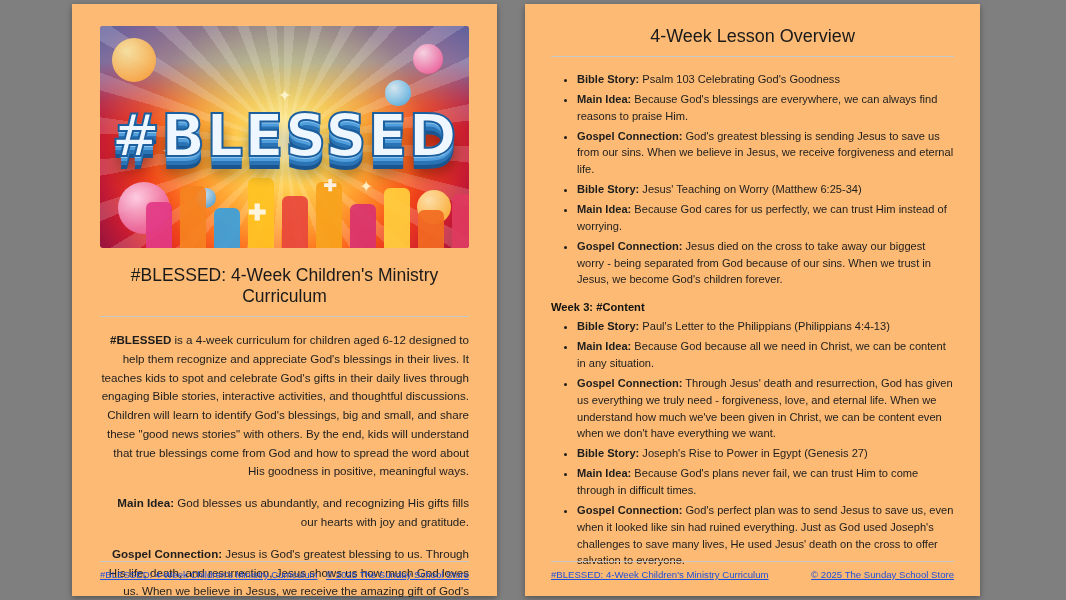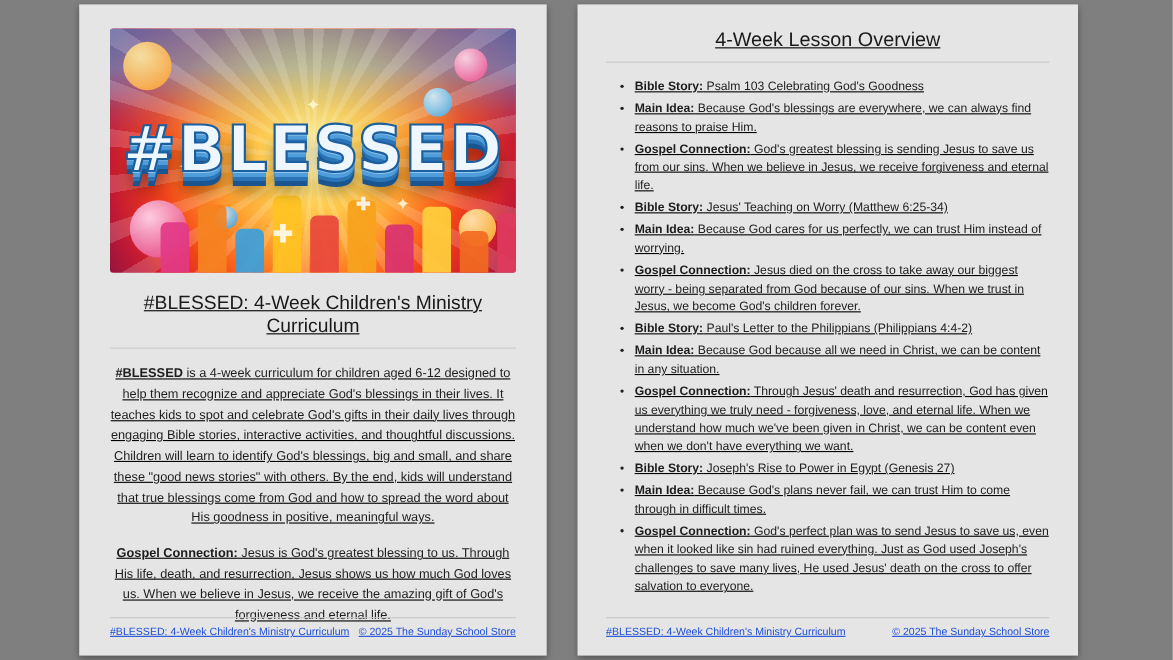--- a/index.html
+++ b/index.html
@@ -14,25 +14,24 @@
     overflow: hidden;
   }
   .spread {
     display: flex;
     gap: 28px;
     padding: 4px 34px 0 72px;
     box-sizing: border-box;
     height: 600px;
   }
   .page {
-    background: #e5e5e5;
+    background: #fdba74;
     box-shadow: 0 2px 6px rgba(0,0,0,0.35);
     box-sizing: border-box;
     position: relative;
-    text-decoration: underline;
   }
   .page-left {
     width: 425px;
     height: 592px;
     padding: 22px 28px 0 28px;
   }
   .page-right {
     width: 455px;
     height: 592px;
     padding: 12px 26px 0 26px;
@@ -133,21 +132,21 @@
   .rule {
     border: 0;
     border-top: 1px solid #c9c9c9;
     margin: 0 0 14px 0;
   }
   .body-p {
     font-size: 11.6px;
     line-height: 1.62;
     color: #1d1d1d;
     margin: 0 0 13px 0;
-    text-align: center;
+    text-align: right;
   }
   .body-p b { font-weight: bold; }
 
   
   .overview-title {
     text-align: center;
     font-size: 18px;
     color: #1a1a1a;
     margin: 10px 0 9px 0;
     font-weight: normal;
@@ -227,20 +226,23 @@
       <div class="cover-title">#BLESSED</div>
     </div>
 
     <h1 class="doc-title">#BLESSED: 4-Week Children's Ministry Curriculum</h1>
     <hr class="rule">
 
     <p class="body-p">
       <b>#BLESSED</b><span> is a 4-week curriculum for children aged 6-12 designed to help them recognize and appreciate God's blessings in their lives. It teaches kids to spot and celebrate God's gifts in their daily lives through engaging Bible stories, interactive activities, and thoughtful discussions. Children will learn to identify God's blessings, big and small, and share these "good news stories" with others. By the end, kids will understand that true blessings come from God and how to spread the word about His goodness in positive, meaningful ways.</span>
     </p>
 
+    <p class="body-p">
+      <b>Main Idea:</b><span> God blesses us abundantly, and recognizing His gifts fills our hearts with joy and gratitude.</span>
+    </p>
 
 
     <p class="body-p">
       <b>Gospel Connection:</b><span> Jesus is God's greatest blessing to us. Through His life, death, and resurrection, Jesus shows us how much God loves us. When we believe in Jesus, we receive the amazing gift of God's forgiveness and eternal life.</span>
     </p>
 
     <div class="footer">
       <a href="#">#BLESSED: 4-Week Children's Ministry Curriculum</a>
       <a href="#">© 2025 The Sunday School Store</a>
     </div>
@@ -256,22 +258,23 @@
       <li><b>Main Idea:</b><span> Because God's blessings are everywhere, we can always find reasons to praise Him.</span></li>
       <li><b>Gospel Connection:</b><span> God's greatest blessing is sending Jesus to save us from our sins. When we believe in Jesus, we receive forgiveness and eternal life.</span></li>
     </ul>
 
     <ul class="week-list">
       <li><b>Bible Story:</b><span> Jesus' Teaching on Worry (Matthew 6:25-34)</span></li>
       <li><b>Main Idea:</b><span> Because God cares for us perfectly, we can trust Him instead of worrying.</span></li>
       <li><b>Gospel Connection:</b><span> Jesus died on the cross to take away our biggest worry - being separated from God because of our sins. When we trust in Jesus, we become God's children forever.</span></li>
     </ul>
 
-    <ul class="week-list">
-      <li><b>Bible Story:</b><span> Paul's Letter to the Philippians (Philippians 4:4-2)</span></li>
+    <div class="week-head">Week 3: #Content</div>
+    <ul class="week-list">
+      <li><b>Bible Story:</b><span> Paul's Letter to the Philippians (Philippians 4:4-13)</span></li>
       <li><b>Main Idea:</b><span> Because God because all we need in Christ, we can be content in any situation.</span></li>
       <li><b>Gospel Connection:</b><span> Through Jesus' death and resurrection, God has given us everything we truly need - forgiveness, love, and eternal life. When we understand how much we've been given in Christ, we can be content even when we don't have everything we want.</span></li>
     </ul>
 
     <ul class="week-list">
       <li><b>Bible Story:</b><span> Joseph's Rise to Power in Egypt (Genesis 27)</span></li>
       <li><b>Main Idea:</b><span> Because God's plans never fail, we can trust Him to come through in difficult times.</span></li>
       <li><b>Gospel Connection:</b><span> God's perfect plan was to send Jesus to save us, even when it looked like sin had ruined everything. Just as God used Joseph's challenges to save many lives, He used Jesus' death on the cross to offer salvation to everyone.</span></li>
     </ul>
 

